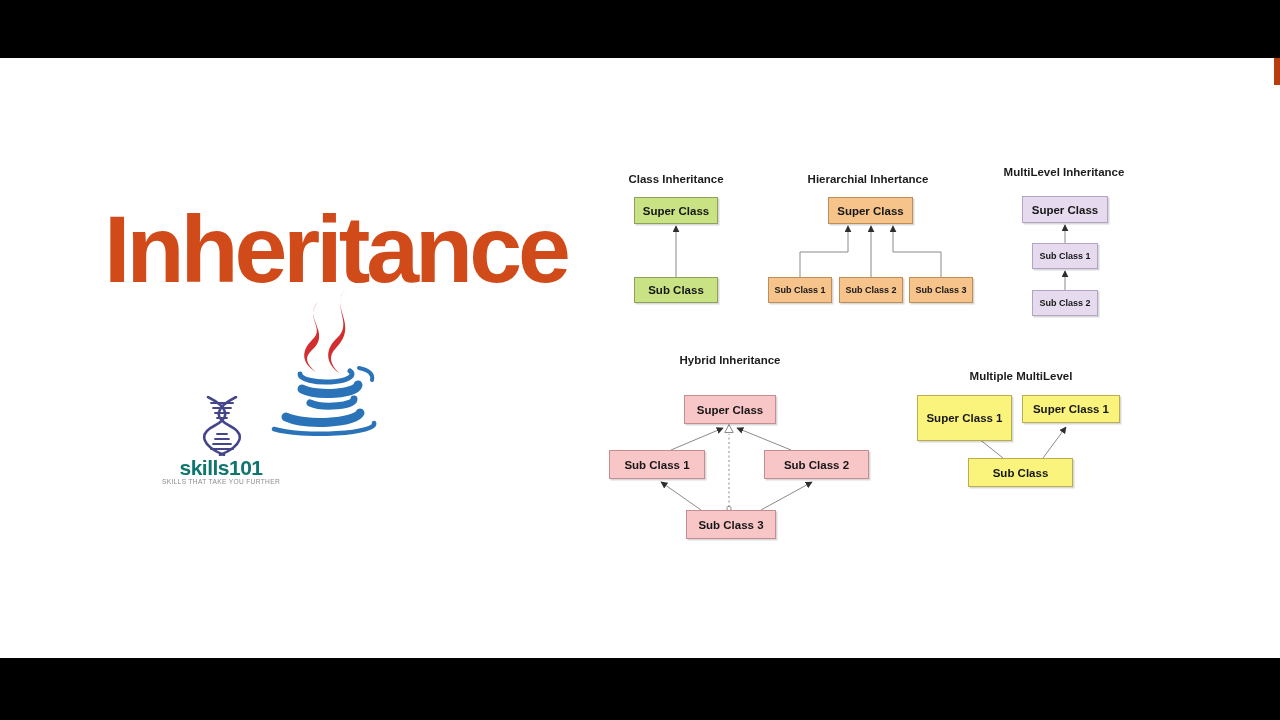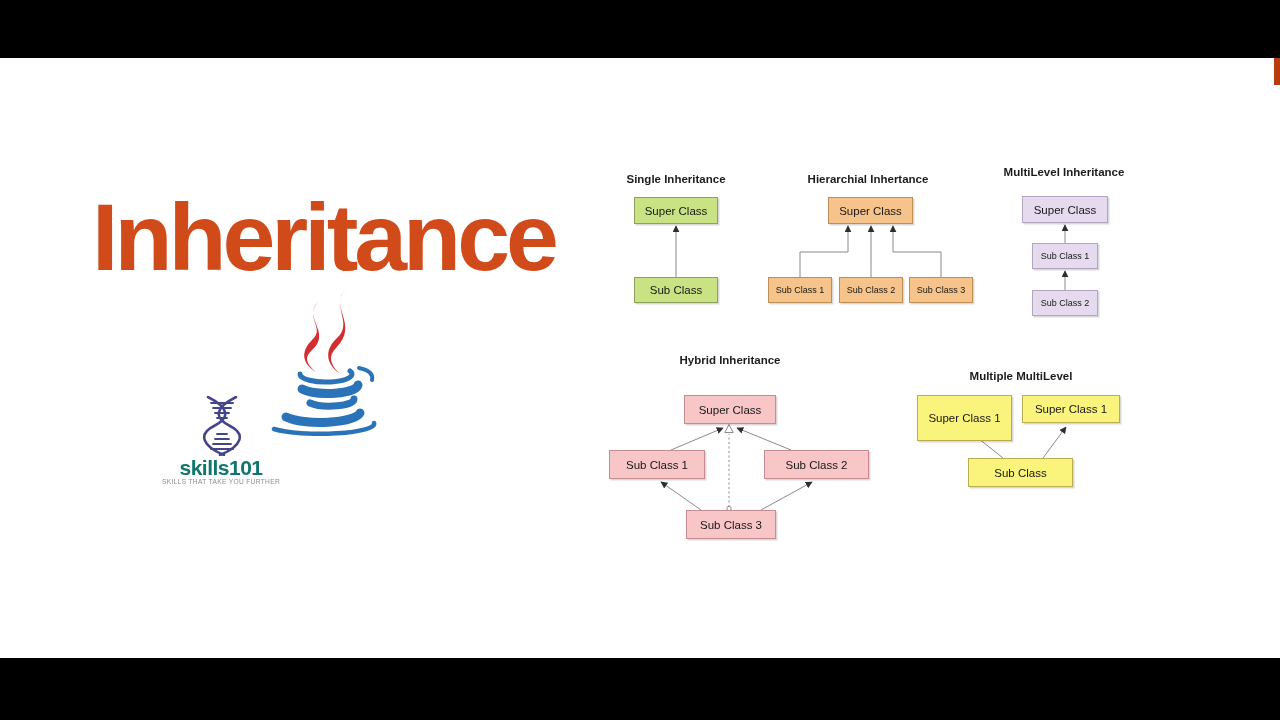--- a/index.html
+++ b/index.html
@@ -3,38 +3,38 @@
 <meta charset="utf-8">
 <style>
   html,body{margin:0;padding:0;background:#111;}
   .screen{position:relative;width:1280px;height:720px;overflow:hidden;background:#000;
           font-family:"Liberation Sans",sans-serif;}
   .letterbox{position:absolute;left:0;width:1280px;background:#000;}
   .letterbox.top{top:0;height:58px;}
   .letterbox.bottom{top:658px;height:62px;}
   .slide{position:absolute;left:0;top:58px;width:1280px;height:600px;background:#fff;}
   .accent-bar{position:absolute;right:0;top:0;width:6px;height:27px;}
-  .main-title{position:absolute;left:88px;top:126px;margin:4px;font-size:95px;line-height:1.05;
+  .main-title{position:absolute;left:88px;top:126px;margin:16px;font-size:95px;line-height:1.05;
               font-weight:bold;letter-spacing:-4px;white-space:nowrap;}
   
   .java-logo{position:absolute;left:256px;top:230px;width:132px;}
   .java-art{position:absolute;left:6px;top:0;}
   .java-word{position:absolute;left:0;top:366px;width:132px;text-align:center;white-space:nowrap;}
   .java-word .wm{font-size:53px;font-weight:bold;letter-spacing:-1px;}
   .java-word .tm{font-size:10px;font-weight:bold;vertical-align:28px;}
   .skills-logo{position:absolute;left:158px;top:338px;width:126px;}
   .dna{position:absolute;left:42px;top:0;}
   .skills-name{position:absolute;left:0;top:60px;width:126px;text-align:center;
                font-size:21px;font-weight:bold;letter-spacing:-0.5px;}
   .skills-tagline{position:absolute;left:0;top:82px;width:126px;text-align:center;
                   font-size:6.6px;letter-spacing:0.35px;white-space:nowrap;}
   
   .dtitle{position:absolute;font-size:11.5px;font-weight:bold;color:#1c1c1c;text-align:center;}
   .node{position:absolute;display:flex;align-items:center;justify-content:center;
-        font-weight:normal;color:#161616;border:1px solid;box-sizing:border-box;
+        font-weight:bold;color:#161616;border:1px solid;box-sizing:border-box;
         box-shadow:1.5px 1.5px 0 rgba(0,0,0,0.15);font-size:11.5px;white-space:nowrap;}
   .node.small{font-size:9px;}
   .connectors{position:absolute;left:0;top:0;pointer-events:none;}
 </style>
 </head>
 <body>
 
 <div class="screen">
   <div class="letterbox top"></div>
 
@@ -108,21 +108,21 @@
         <polygon points="729,366.5 724.8,374.5 733.2,374.5" fill="#ffffff"></polygon>
         <circle cx="729" cy="450.5" r="2.2" fill="#ffffff"></circle>
         <line x1="701" y1="452" x2="661" y2="424" marker-end="url(#arr)"></line>
         <line x1="761" y1="452" x2="812" y2="424" marker-end="url(#arr)"></line>
 
         <line x1="1003" y1="400" x2="964" y2="369" marker-end="url(#arr)"></line>
         <line x1="1043" y1="400" x2="1066" y2="369" marker-end="url(#arr)"></line>
       </g>
     </svg>
 
-    <div class="dtitle" style="left:600px;top:115px;width:152px">Single Inheritance</div>
+    <div class="dtitle" style="left:600px;top:115px;width:152px">Class Inheritance</div>
     <div class="node" style="left: 634px; top: 139px; width: 84px; height: 27px; background-color: rgb(201, 227, 132); border-color: rgb(143, 160, 90);">Super Class</div>
     <div class="node" style="left: 634px; top: 219px; width: 84px; height: 26px; background-color: rgb(201, 227, 132); border-color: rgb(143, 160, 90);">Sub Class</div>
 
     <div class="dtitle" style="left:790px;top:115px;width:156px">Hierarchial Inhertance</div>
     <div class="node" style="left: 828px; top: 139px; width: 85px; height: 27px; background-color: rgb(246, 195, 139); border-color: rgb(189, 143, 85);">Super Class</div>
     <div class="node small" style="left: 768px; top: 219px; width: 64px; height: 26px; background-color: rgb(246, 195, 139); border-color: rgb(189, 143, 85);">Sub Class 1</div>
     <div class="node small" style="left: 839px; top: 219px; width: 64px; height: 26px; background-color: rgb(246, 195, 139); border-color: rgb(189, 143, 85);">Sub Class 2</div>
     <div class="node small" style="left: 909px; top: 219px; width: 64px; height: 26px; background-color: rgb(246, 195, 139); border-color: rgb(189, 143, 85);">Sub Class 3</div>
 
     <div class="dtitle" style="left:990px;top:108px;width:148px">MultiLevel Inheritance</div>

